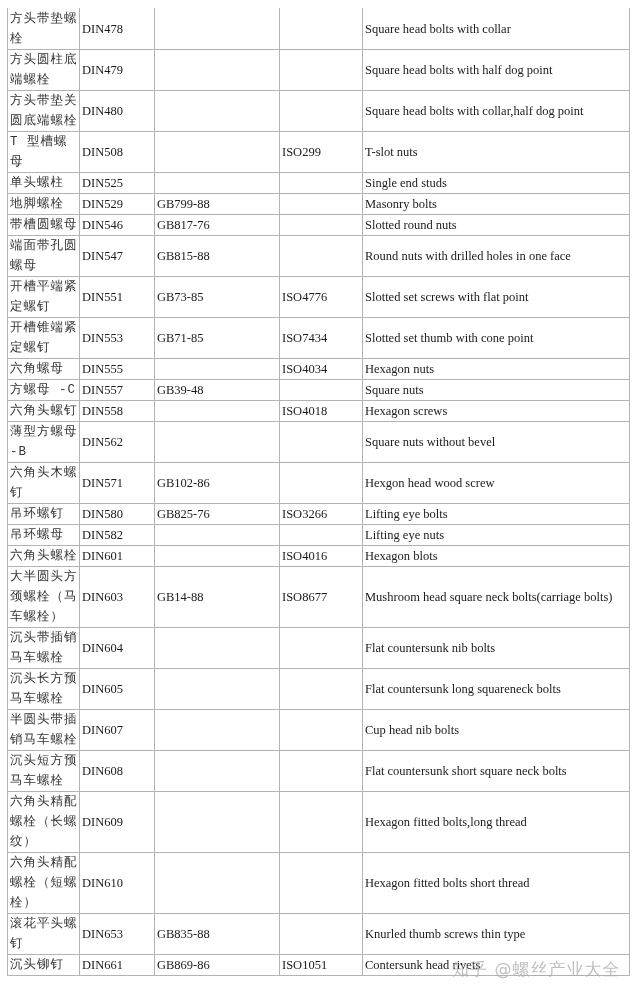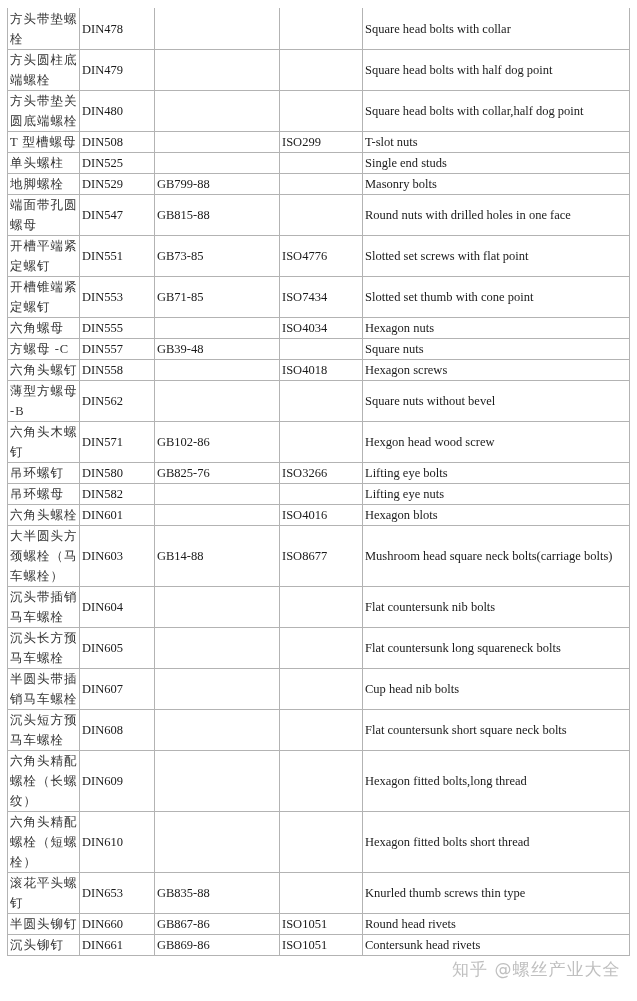--- a/index.html
+++ b/index.html
@@ -34,21 +34,21 @@
   td {
     border: 1px solid #b3b3b3;
     padding: 0 2px;
     font-size: 12.5px;
     line-height: 20px;
     vertical-align: middle;
     word-break: break-all;
     overflow: hidden;
   }
   td.cn {
-    font-family: Liberation Serif, serif;
+    font-family: Liberation Mono, monospace;
     font-size: 12.5px;
     letter-spacing: 1px;
     color: #333333;
     padding-left: 2px;
     padding-right: 0;
   }
   tr.h1 td { height: 19px; margin-left: 36px; }
   tr.h2 td { height: 39px; }
   tr.h3 td { height: 59px; margin-left: 40px; }
   .first-row td { border-top-color: transparent; }
@@ -112,20 +112,27 @@
           <td></td>
           <td>Single end studs</td>
         </tr>
         <tr class="h1">
           <td class="cn">地脚螺栓</td>
           <td>DIN529</td>
           <td>GB799-88</td>
           <td></td>
           <td>Masonry bolts</td>
         </tr>
+        <tr class="h1">
+          <td class="cn">带槽圆螺母</td>
+          <td>DIN546</td>
+          <td>GB817-76</td>
+          <td></td>
+          <td>Slotted round nuts</td>
+        </tr>
         <tr class="h2">
           <td class="cn">端面带孔圆螺母</td>
           <td>DIN547</td>
           <td>GB815-88</td>
           <td></td>
           <td>Round nuts with drilled holes in one face</td>
         </tr>
         <tr class="h2">
           <td class="cn">开槽平端紧定螺钉</td>
           <td>DIN551</td>
@@ -244,27 +251,20 @@
           <td></td>
           <td></td>
           <td>Hexagon fitted bolts short thread</td>
         </tr>
         <tr class="h2">
           <td class="cn">滚花平头螺钉</td>
           <td>DIN653</td>
           <td>GB835-88</td>
           <td></td>
           <td>Knurled thumb screws thin type</td>
-        </tr>
-        <tr class="h1">
-          <td class="cn">半圆头铆钉</td>
-          <td>DIN660</td>
-          <td>GB867-86</td>
-          <td>ISO1051</td>
-          <td>Round head rivets</td>
         </tr>
         <tr class="h1">
           <td class="cn">沉头铆钉</td>
           <td>DIN661</td>
           <td>GB869-86</td>
           <td>ISO1051</td>
           <td>Contersunk head rivets</td>
         </tr>
       </tbody>
   </table>

